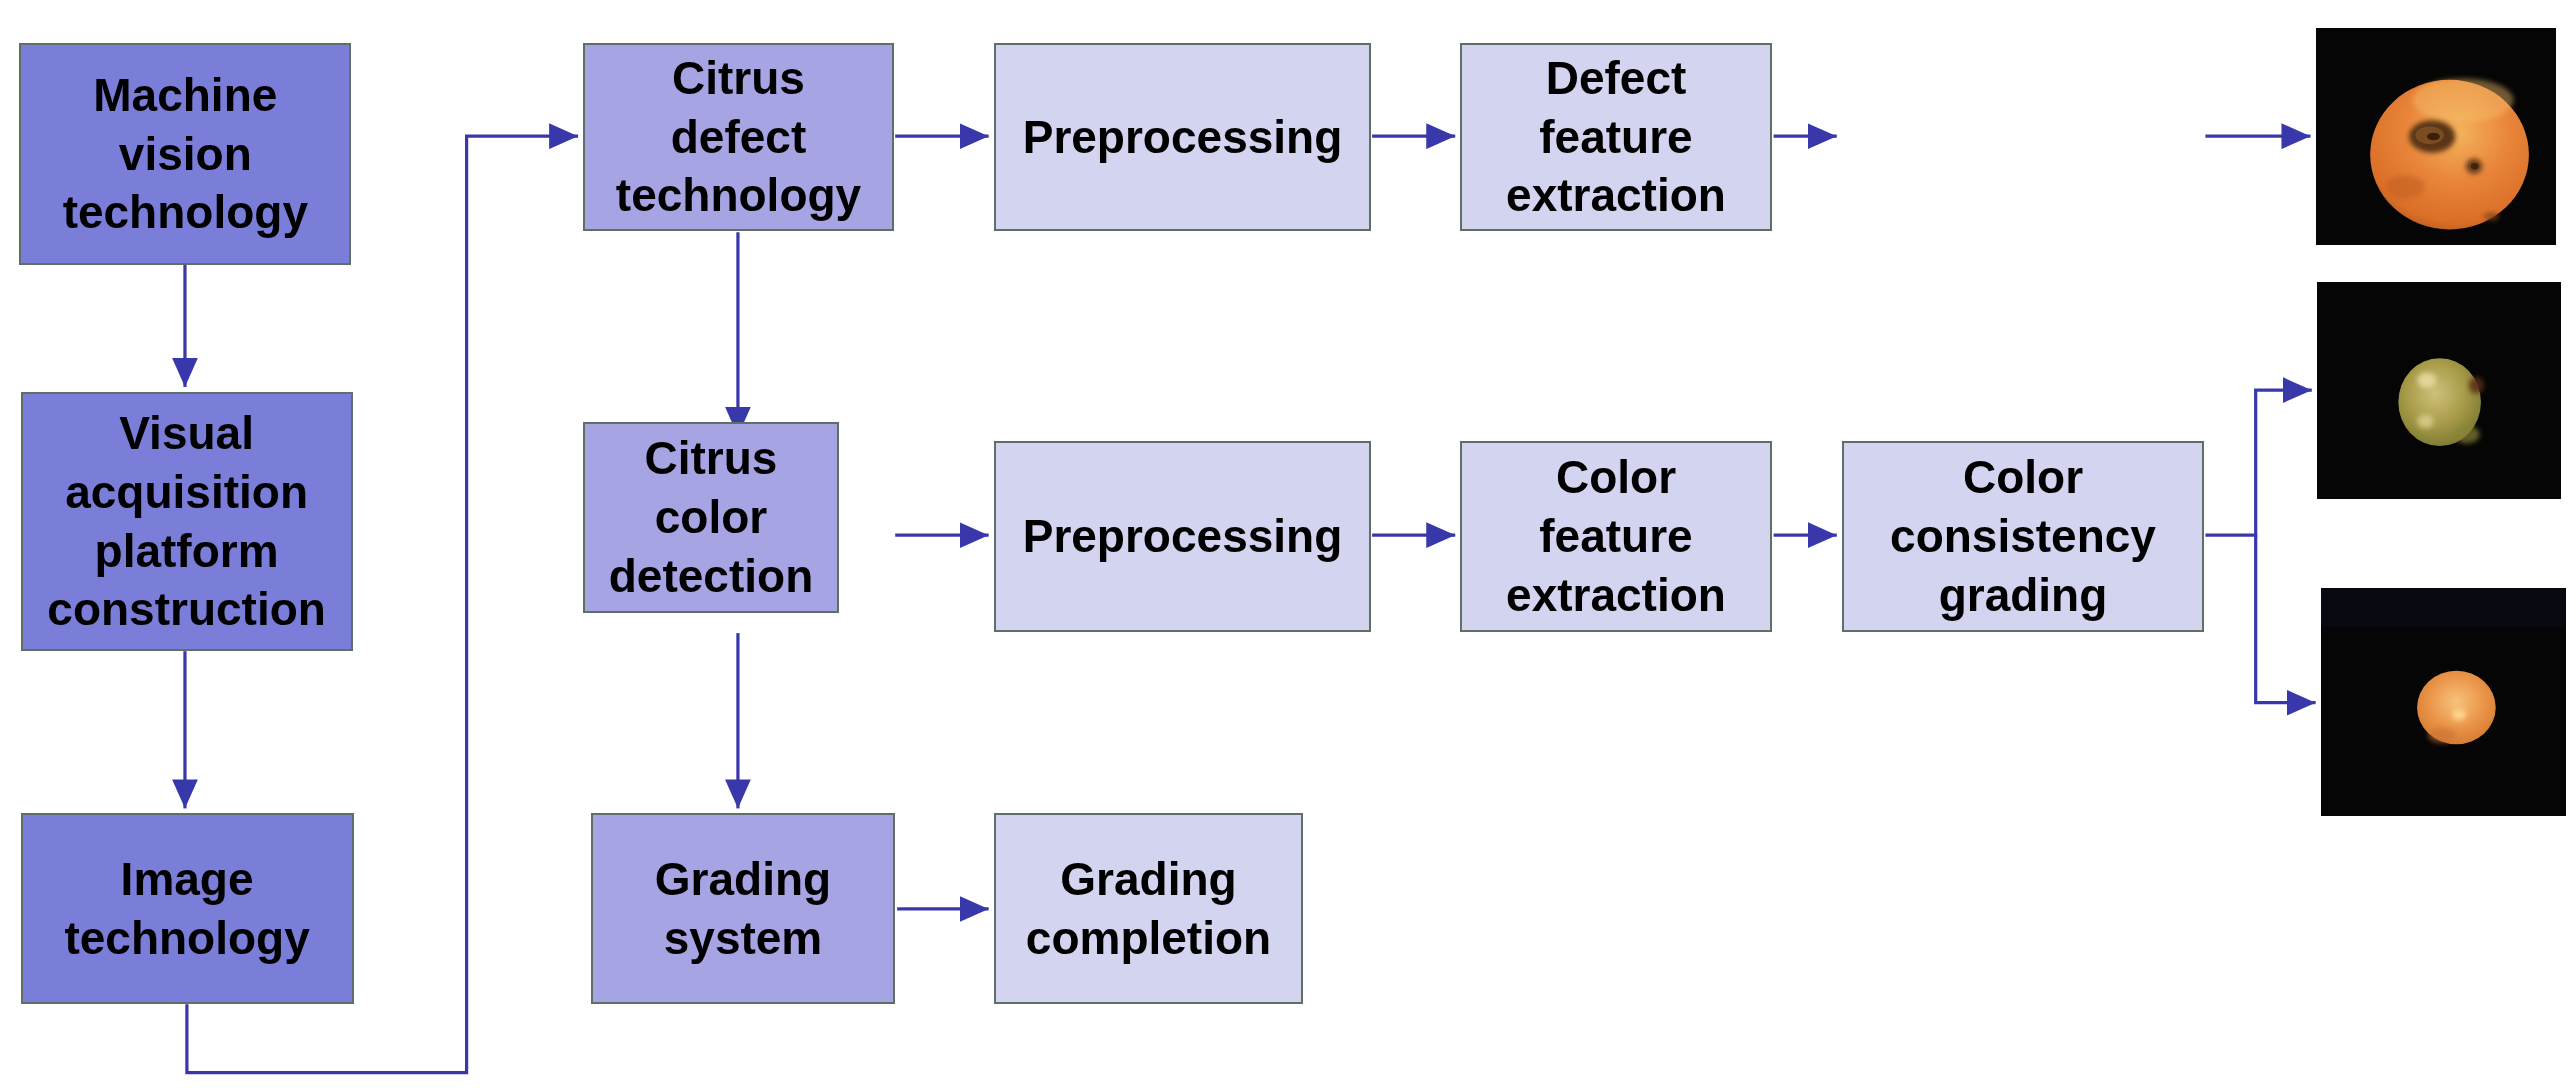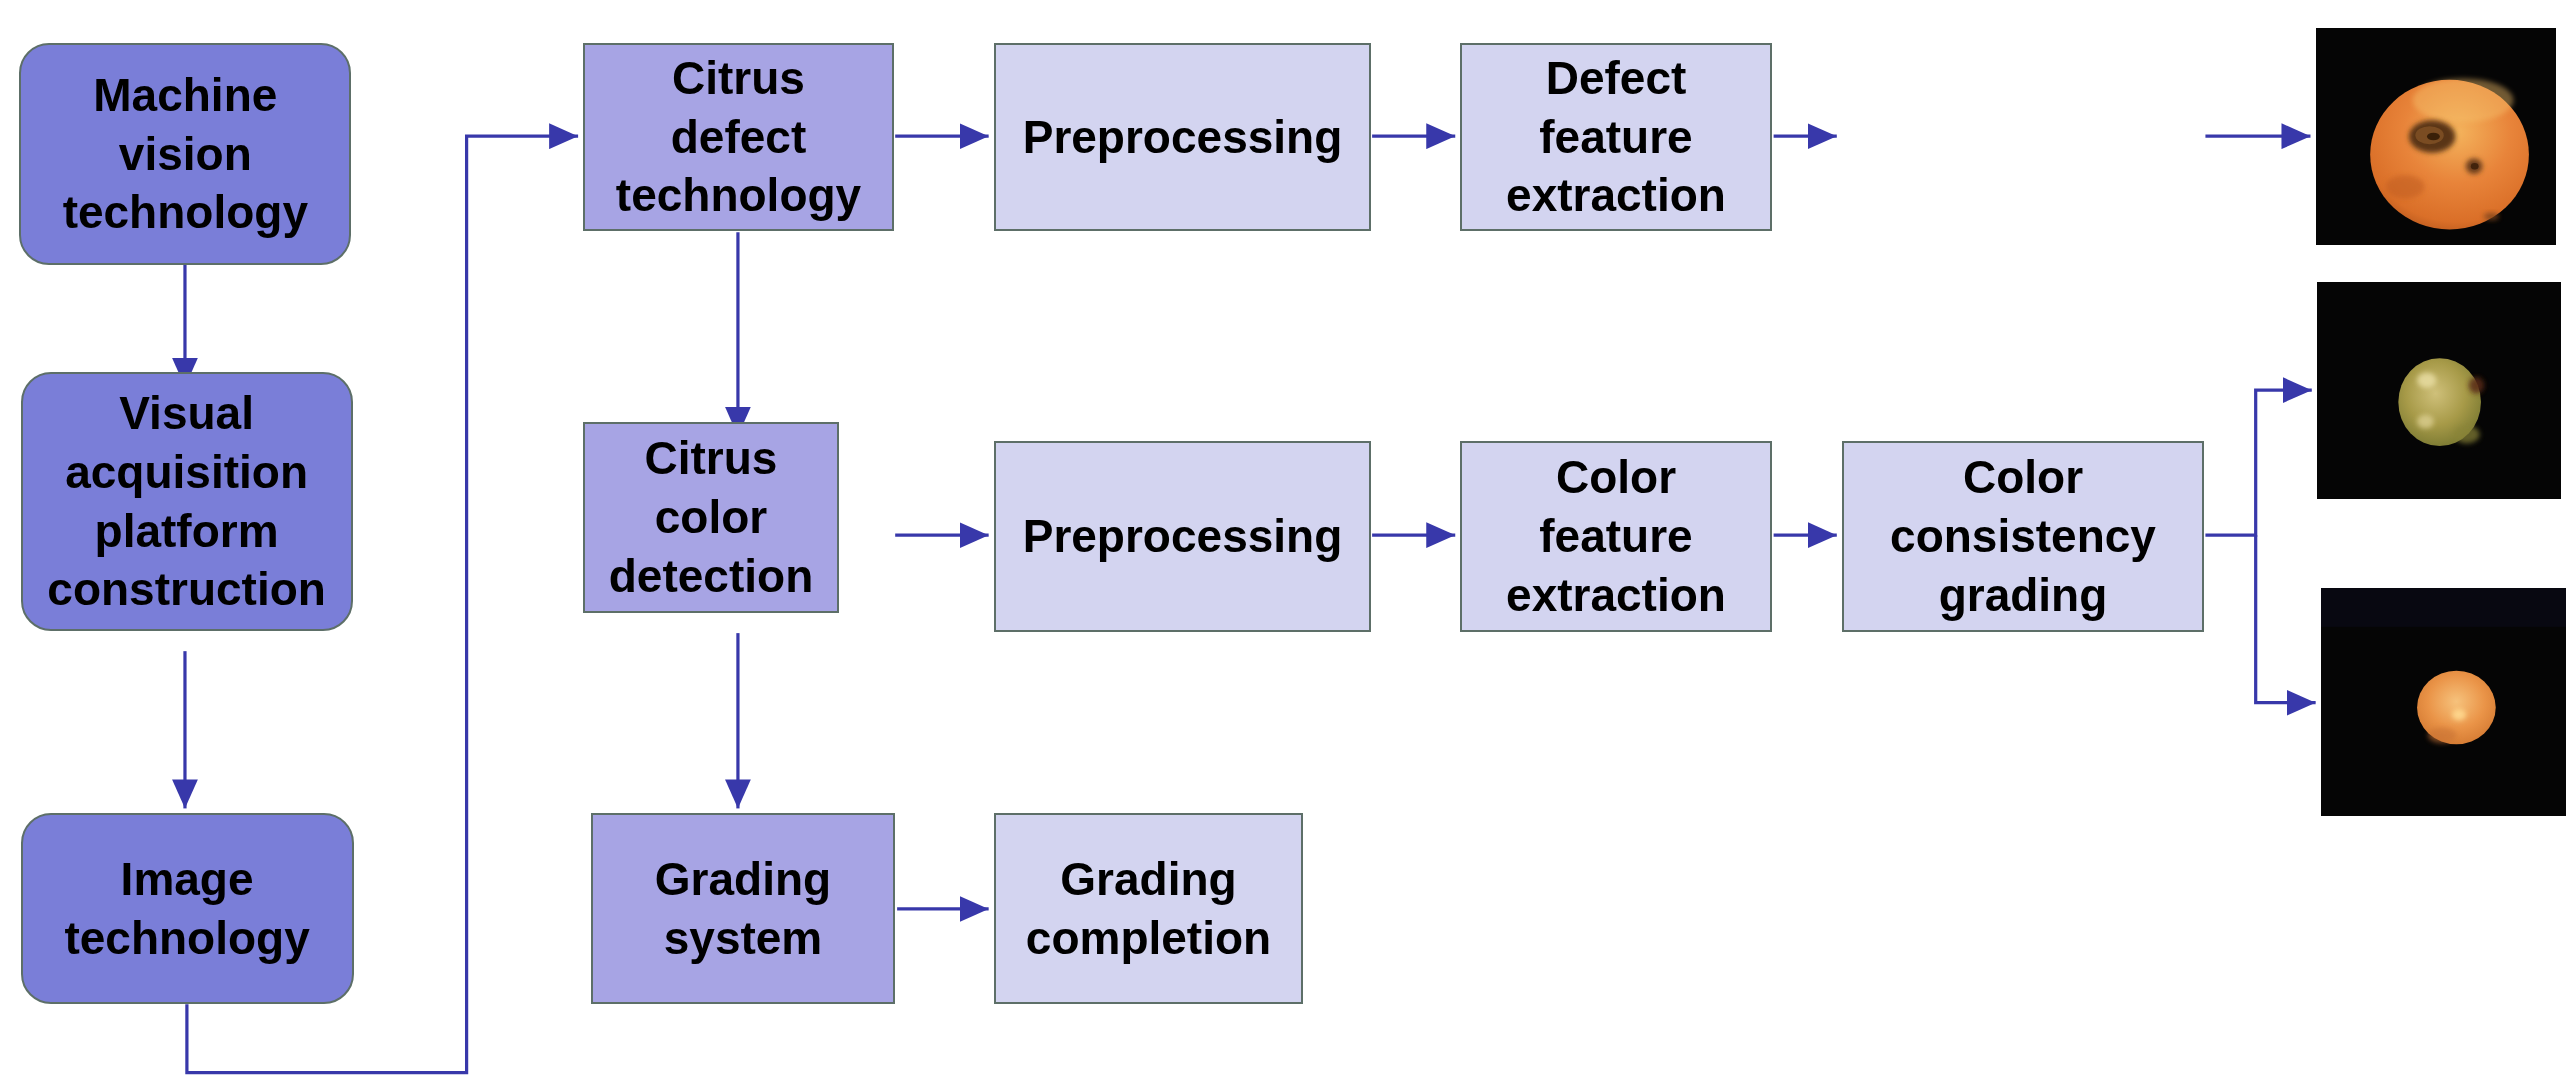--- a/index.html
+++ b/index.html
@@ -20,21 +20,21 @@
   .connector path{stroke:var(--arrow);stroke-width:5;fill:none;stroke-linejoin:miter;}
   #arrowhead path{fill:var(--arrow);stroke:none;}
   .node{
     position:absolute;z-index:2;display:flex;align-items:center;justify-content:center;
     border:2.6px solid var(--node-border);box-sizing:border-box;
     text-align:center;color:var(--text);
   }
   .node .lbl{
     white-space:pre-line;font-weight:700;font-size:46px;line-height:1.28;
   }
-  .node.dark{background:var(--dark-fill);border-radius:30px;}
+  .node.dark{background:var(--dark-fill);}
   .node.medium{background:var(--medium-fill);}
   .node.light{background:var(--light-fill);}
   .fruit-img{position:absolute;z-index:2;background:#050505;}
   .fruit-img svg{display:block;}
 </style>
 </head>
 <body>
 
 <div id="canvas">
 
@@ -66,21 +66,21 @@
     <path d="M3500,830 L3500,1090 L3593,1090" marker-end="url(#arrowhead)"></path>
 
     <path d="M1392,1410 L1534,1410" marker-end="url(#arrowhead)"></path>
   </svg>
 
   <div class="node dark" style="left:19.3px;top:43px;width:332px;height:222px">
     <span class="lbl">Machine
 vision
 technology</span>
   </div>
-  <div class="node dark" style="left:20.6px;top:372px;width:332px;height:259px">
+  <div class="node dark" style="left:20.6px;top:392px;width:332px;height:259px">
     <span class="lbl">Visual
 acquisition
 platform
 construction</span>
   </div>
   <div class="node dark" style="left:20.6px;top:813px;width:333px;height:191px">
     <span class="lbl">Image
 technology</span>
   </div>
 

